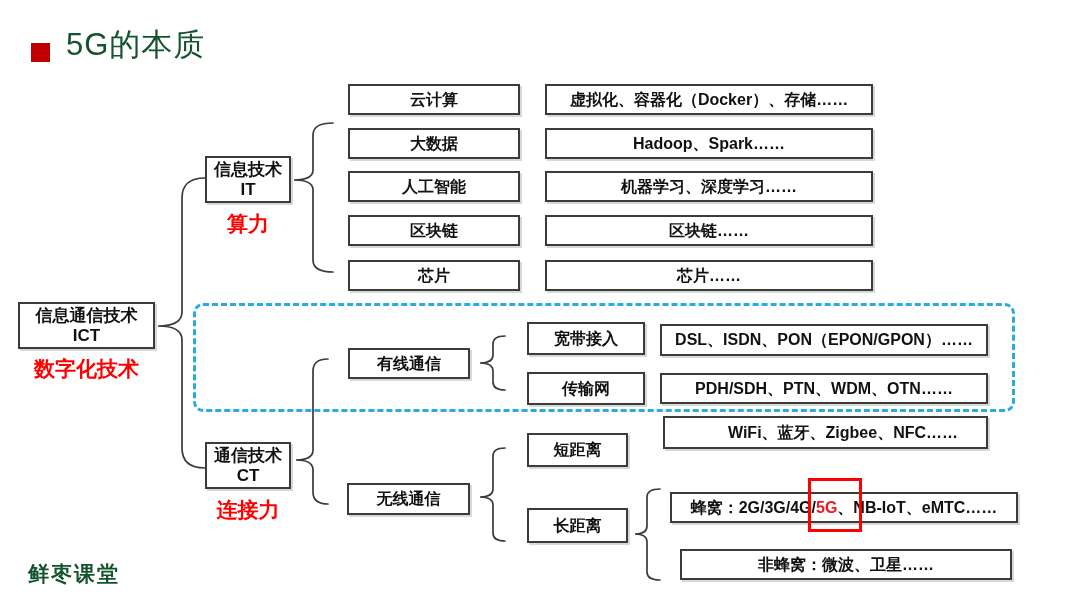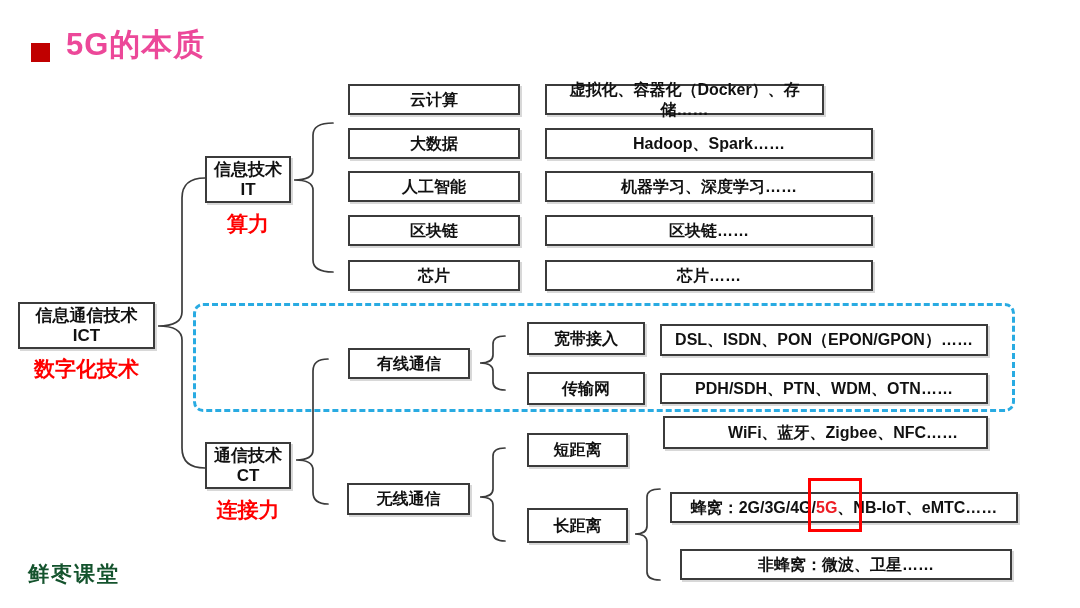--- a/index.html
+++ b/index.html
@@ -3,21 +3,21 @@
 <meta charset="utf-8">
 <style>
   html,body{margin:0;padding:0;background:#ffffff;}
   #canvas{
     position:relative;width:1080px;height:608px;background:#ffffff;overflow:hidden;
     font-family:"Liberation Sans","DejaVu Sans",sans-serif;
   }
   .abs{position:absolute;}
   #title-bullet{left:31px;top:43px;width:19px;height:19px;background:#C00000;}
   #page-title{
-    left:66px;top:24px;font-size:31px;font-weight:bold;color:#ec4899;letter-spacing:1px;
+    left:66px;top:24px;font-size:31px;font-weight:normal;color:#14532d;letter-spacing:1px;
   }
   .box{
     position:absolute;background:#ffffff;border:2px solid #3b3b3b;
     display:flex;align-items:center;justify-content:center;
     font-weight:bold;color:#111;font-size:16px;text-align:center;
     box-shadow:2px 2px 0 #d8d8d8;box-sizing:border-box;line-height:1.2;
   }
   .node2{flex-direction:column;line-height:20px;font-size:17px;}
   .annot{
     position:absolute;text-align:center;font-weight:bold;color:#FF0000;font-size:21px;
@@ -66,21 +66,21 @@
   </div>
   <div class="annot" style="left:18px;top:355px;width:137px;">数字化技术</div>
 
   <div class="box node2" style="left:205px;top:156px;width:86px;height:47px;">
     <span>信息技术</span>
     <span>IT</span>
   </div>
   <div class="annot" style="left:205px;top:210px;width:86px;">算力</div>
 
   <div class="box" style="left:348px;top:84px;width:172px;height:31px;">云计算</div>
-  <div class="box" style="left:545px;top:84px;width:279px;height:31px;">虚拟化、容器化（Docker）、存储……</div>
+  <div class="box" style="left:545px;top:84px;width:328px;height:31px;">虚拟化、容器化（Docker）、存储……</div>
 
   <div class="box" style="left:348px;top:128px;width:172px;height:31px;">大数据</div>
   <div class="box" style="left:545px;top:128px;width:328px;height:31px;">Hadoop、Spark……</div>
 
   <div class="box" style="left:348px;top:171px;width:172px;height:31px;">人工智能</div>
   <div class="box" style="left:545px;top:171px;width:328px;height:31px;">机器学习、深度学习……</div>
 
   <div class="box" style="left:348px;top:215px;width:172px;height:31px;">区块链</div>
   <div class="box" style="left:545px;top:215px;width:328px;height:31px;">区块链……</div>
 

